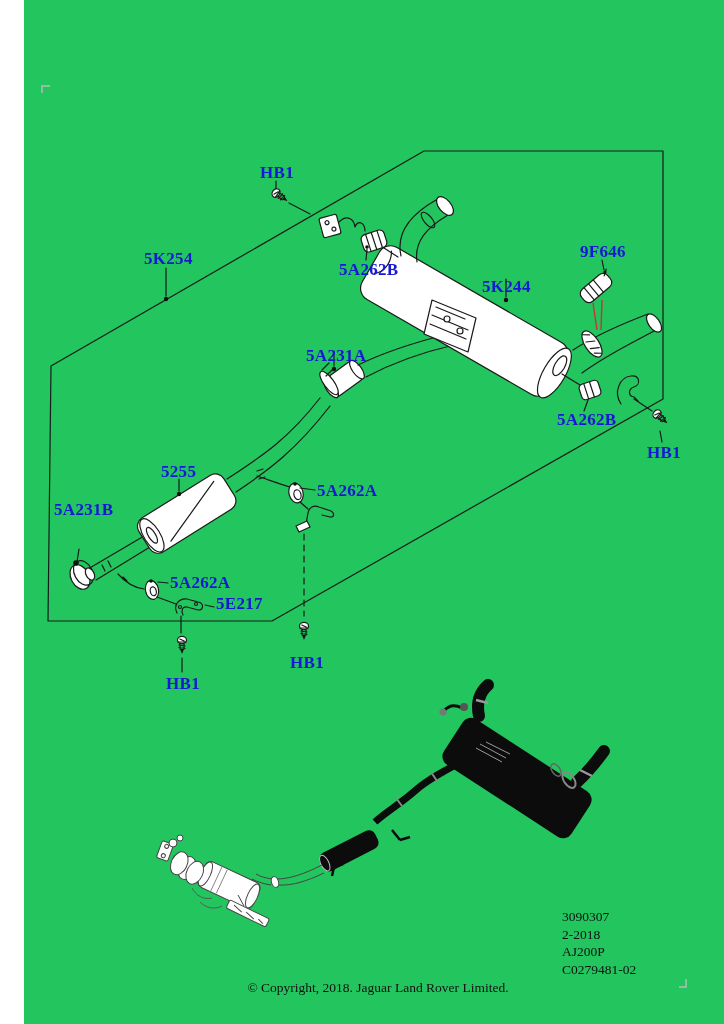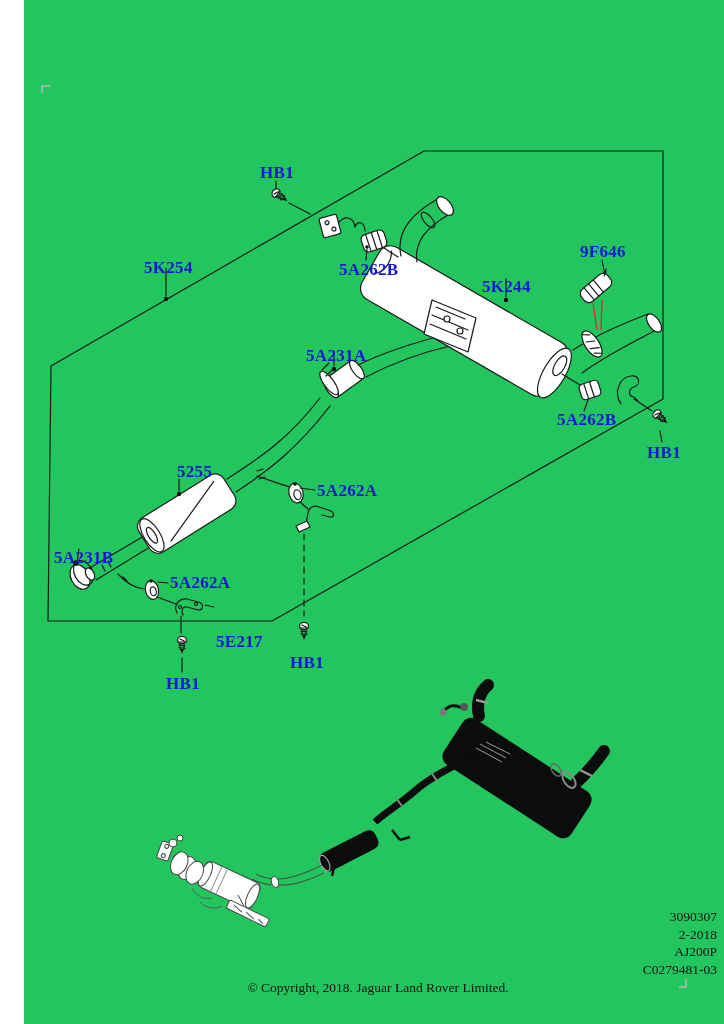--- a/index.html
+++ b/index.html
@@ -6,21 +6,21 @@
   #page{position:relative;width:724px;height:1024px;background:#22c55e;overflow:hidden;
         font-family:"Liberation Serif",serif;margin-left:24px;}
   svg{position:absolute;left:0;top:0;}
   .ln{stroke:#1a1a1a;stroke-width:1.2;fill:none;stroke-linecap:round;stroke-linejoin:round;}
   .fw{fill:#ffffff;}
   .fd{fill:#111;stroke:none;}
   .red{stroke:#cc3333;stroke-width:1.4;fill:none;}
   .thn{stroke:#444;stroke-width:1;fill:none;}
   .part-label{position:absolute;font-weight:bold;font-size:17px;line-height:15px;
       color:#1717d6;white-space:nowrap;letter-spacing:.3px;cursor:pointer;}
-  .docinfo{position:absolute;left:538px;top:908px;width:155px;text-align:right;
+  .docinfo{position:absolute;left:538px;top:908px;width:155px;text-align:left;
       font-size:13.5px;line-height:17.5px;color:#111;}
   .copyright{position:absolute;left:0;top:980px;width:708px;text-align:center;
       font-size:13.5px;color:#111;}
 </style>
 </head>
 <body>
 
 <div id="page">
 
 <svg width="724" height="1024" viewBox="0 0 724 1024">
@@ -251,37 +251,37 @@
     <path d="M168,888 C172,896 180,900 188,898 M176,902 C182,908 190,910 198,906" stroke="#555" stroke-width="0.9" fill="none"></path>
     <path d="M214,895 L220,906" stroke="#444" stroke-width="1"></path>
     <g transform="translate(224,913) rotate(26)">
       <rect x="-22" y="-4" width="44" height="9" rx="2" fill="#fff" stroke="#444"></rect>
       <path d="M-16,-1 L-6,2 M-2,0 L8,3 M12,1 L18,3" stroke="#444" stroke-width="0.9"></path>
     </g>
   </g>
 </svg>
 
 <div class="part-label" style="left:236px;top:165px">HB1</div>
-<div class="part-label" style="left:120px;top:260px">5K254</div>
+<div class="part-label" style="left:120px;top:251px">5K254</div>
 <div class="part-label" style="left:315px;top:262px">5A262B</div>
 <div class="part-label" style="left:458px;top:279px">5K244</div>
 <div class="part-label" style="left:556px;top:244px">9F646</div>
 <div class="part-label" style="left:282px;top:348px">5A231A</div>
 <div class="part-label" style="left:533px;top:412px">5A262B</div>
 <div class="part-label" style="left:623px;top:445px">HB1</div>
-<div class="part-label" style="left:153px;top:464px">5255</div>
+<div class="part-label" style="left:137px;top:464px">5255</div>
 <div class="part-label" style="left:293px;top:483px">5A262A</div>
-<div class="part-label" style="left:30px;top:550px">5A231B</div>
+<div class="part-label" style="left:30px;top:502px">5A231B</div>
 <div class="part-label" style="left:146px;top:575px">5A262A</div>
-<div class="part-label" style="left:192px;top:634px">5E217</div>
+<div class="part-label" style="left:192px;top:596px">5E217</div>
 <div class="part-label" style="left:142px;top:676px">HB1</div>
 <div class="part-label" style="left:266px;top:655px">HB1</div>
 
 <div class="docinfo">
   <div>3090307</div>
   <div>2-2018</div>
   <div>AJ200P</div>
-  <div>C0279481-03</div>
+  <div>C0279481-02</div>
 </div>
 
 <div class="copyright">© Copyright, 2018. Jaguar Land Rover Limited.</div>
 
 </div>
 
 </body></html>

